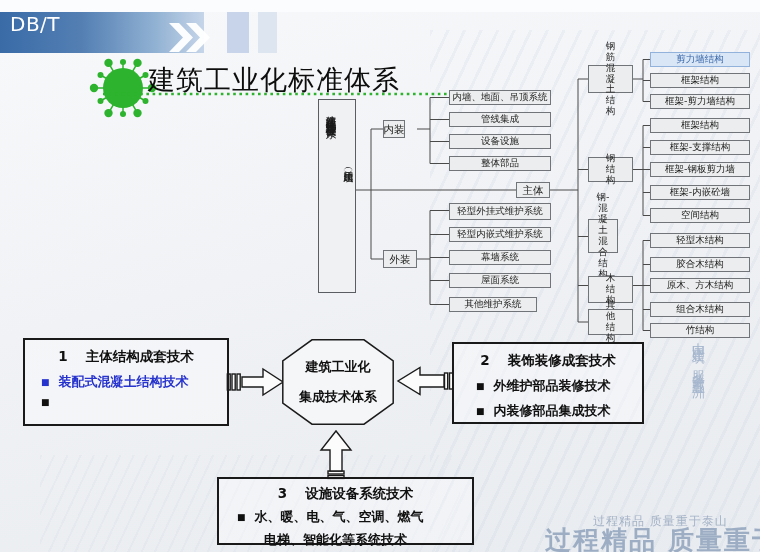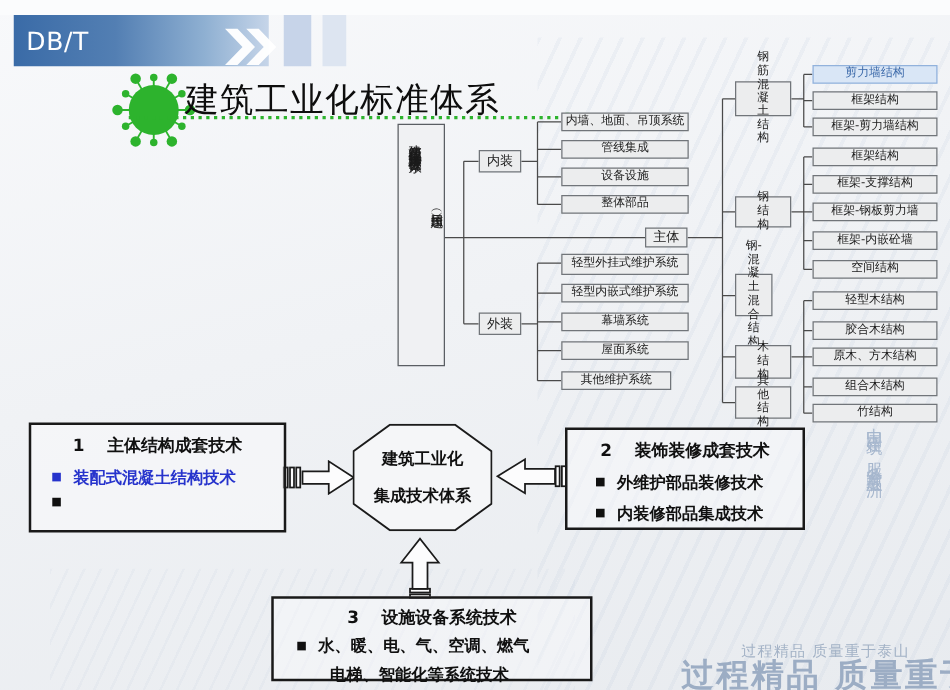--- a/index.html
+++ b/index.html
@@ -2,21 +2,21 @@
 <html><head>
 <meta charset="utf-8">
 <style>
   html,body{margin:0;padding:0;background:#dfe2e6;}
   .stage{position:relative;width:760px;height:552px;overflow:hidden;
     font-family:"DejaVu Sans","Liberation Sans",sans-serif;
     background:linear-gradient(165deg,#f8f9fb 0%,#f0f2f5 45%,#e8ebef 100%);}
   .abs{position:absolute;}
   
   .topstrip{left:0;top:0;width:760px;height:12px;background:#fbfcfd;}
-  .hbar{left:11px;top:12px;width:204px;height:41px;display:flex;align-items:center;
+  .hbar{left:0;top:12px;width:204px;height:41px;display:flex;align-items:flex-start;
     background:linear-gradient(90deg,#3a6ba7 0%,#537fb3 40%,#8fb0d2 75%,#c6d5e9 100%);}
   .hbar .badge{color:#ffffff;font-size:20px;margin-left:10px;letter-spacing:.5px;font-weight:500;}
   .lb1{left:227px;top:12px;width:22px;height:41px;background:#c7d4e9;}
   .lb2{left:258px;top:12px;width:19px;height:41px;background:#dde5f1;}
   
   .title{left:148px;top:62px;font-size:27px;font-weight:400;color:#0d0d0d;letter-spacing:1px;white-space:nowrap;}
   
   .nb{position:absolute;box-sizing:border-box;background:#ecedee;border:1px solid #71757a;
     display:flex;align-items:center;justify-content:center;text-align:center;
     font-size:9.5px;color:#1b1b1b;line-height:1.15;white-space:nowrap;}
@@ -137,21 +137,21 @@
         <rect x="328" y="475.5" width="16" height="3"></rect>
       <path d="M330,471 V450 H321 L336,431 L351,450 H342 V471 Z"></path>
     </g>
   </svg>
 
   <div class="abs rootbox">
     <span class="vmain">建筑产业现代化国家建筑标准设计体系</span>
     <span class="vsub">（民用建筑）</span>
   </div>
 
-  <div class="nb branch" style="left:383px;top:120px;width:34px;height:18px">内装</div>
+  <div class="nb branch" style="left:383px;top:120px;width:22px;height:18px">内装</div>
   <div class="nb branch" style="left:516px;top:182px;width:34px;height:16px">主体</div>
   <div class="nb branch" style="left:383px;top:250px;width:34px;height:18px">外装</div>
 
   <div class="nb" style="left:449px;top:90px;width:102px;height:15px">内墙、地面、吊顶系统</div>
   <div class="nb" style="left:449px;top:112px;width:102px;height:15px">管线集成</div>
   <div class="nb" style="left:449px;top:134px;width:102px;height:15px">设备设施</div>
   <div class="nb" style="left:449px;top:156px;width:102px;height:15px">整体部品</div>
 
   <div class="nb" style="left:449px;top:203px;width:102px;height:17px">轻型外挂式维护系统</div>
   <div class="nb" style="left:449px;top:227px;width:102px;height:15px">轻型内嵌式维护系统</div>

